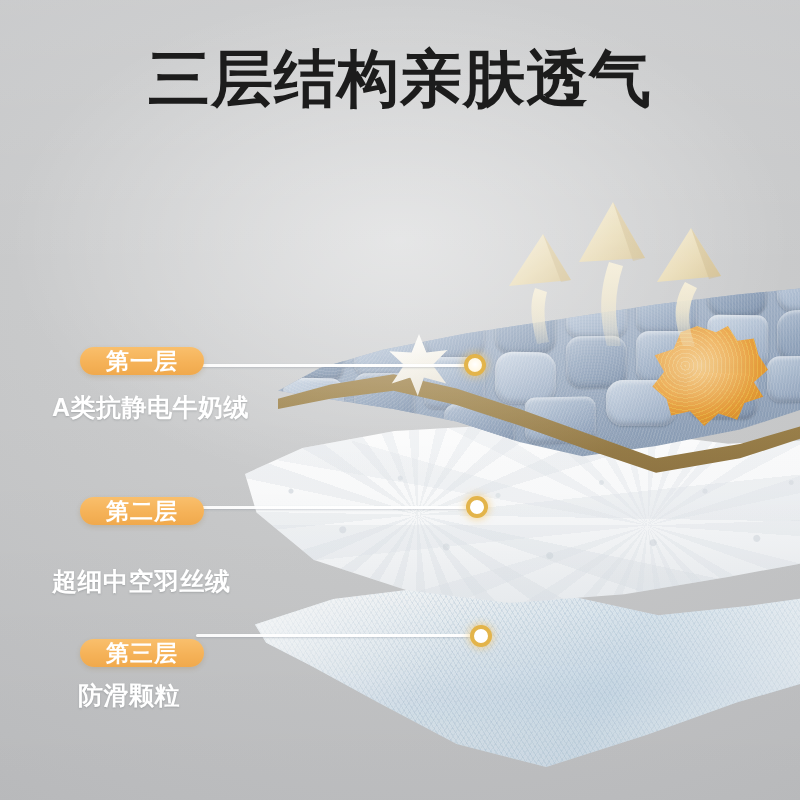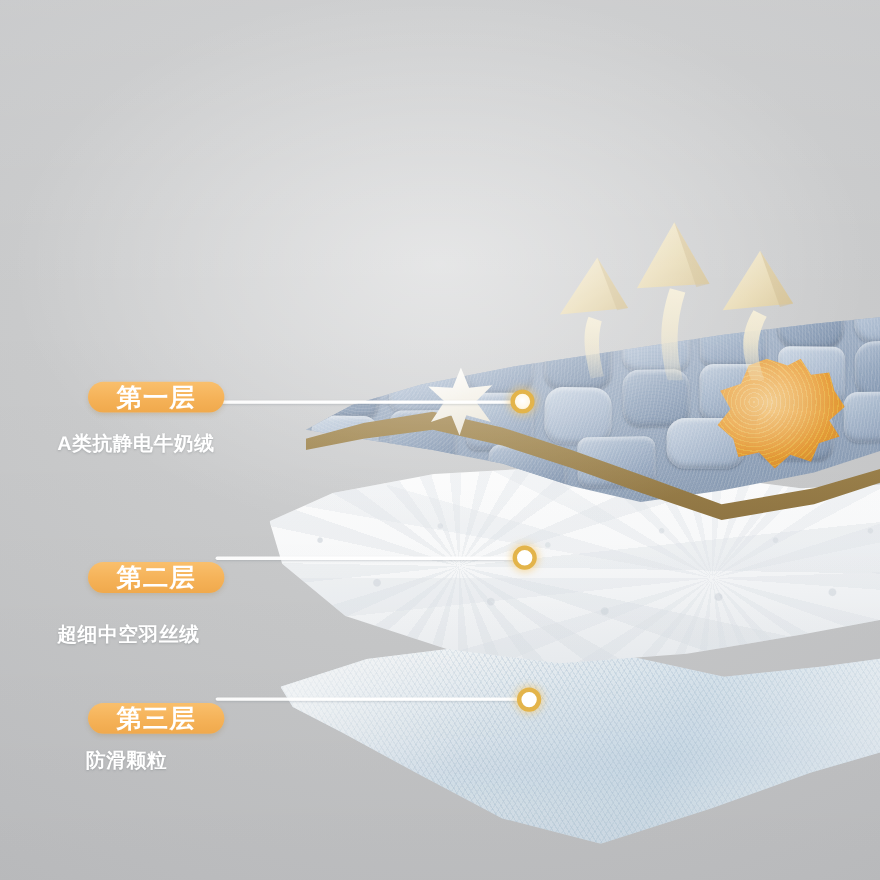--- a/index.html
+++ b/index.html
@@ -182,21 +182,21 @@
     background: linear-gradient(180deg, #f9bf6c 0%, #f5b258 55%, #f0a94c 100%);
     color: #ffffff;
     font-size: 23px;
     font-weight: 700;
     letter-spacing: 1px;
     white-space: nowrap;
     box-shadow: 0 2px 5px rgba(150,110,40,.20);
   }
   .sublabel {
     position: absolute;
-    font-size: 18px;
+    font-size: 25px;
     font-weight: 600;
     letter-spacing: .5px;
     color: #ffffff;
     text-shadow: 0 1px 2px rgba(90,95,100,.30);
     white-space: nowrap;
   }
   .leader {
     position: absolute;
     height: 3px;
     background: linear-gradient(90deg, rgba(255,255,255,.92) 0%, rgba(255,255,255,1) 60%, rgba(255,255,255,.95) 100%);
@@ -311,32 +311,33 @@
           <path d="M188 150 C 178 124 178 106 190 86 L 202 92 C 192 110 192 128 200 150 Z" fill="url(#sg)"></path>
           <path d="M162 86 L196 32 L226 80 Z" fill="url(#ag)"></path>
           <path d="M196 32 L226 80 L214 83 Z" fill="#cdba8c" opacity=".55"></path>
         </g>
       </svg>
     </div>
   </div>
 
   <div class="vignette"></div>
 
+  <div class="title">三层结构亲肤透气</div>
 
   <div class="callout">
     <div class="leader" style="left:196px; top:364px; width:270px;"></div>
     <div class="dot glow" style="left:464px; top:354px;"></div>
     <div class="badge" style="left:80px; top:347px;">第一层</div>
     <div class="sublabel" style="left:52px; top:391px;">A类抗静电牛奶绒</div>
   </div>
 
   <div class="callout">
     <div class="leader" style="left:196px; top:506px; width:272px;"></div>
     <div class="dot" style="left:466px; top:496px;"></div>
-    <div class="badge" style="left:80px; top:511px;font-family:Liberation Mono, monospace;">第二层</div>
+    <div class="badge" style="left:80px; top:497px;font-family:Liberation Mono, monospace;">第二层</div>
     <div class="sublabel" style="left:52px; top:533px;margin-top:32px;">超细中空羽丝绒</div>
   </div>
 
   <div class="callout">
     <div class="leader" style="left:196px; top:634px; width:278px;"></div>
     <div class="dot" style="left:470px; top:625px;"></div>
     <div class="badge" style="left:80px; top:639px;text-align:right;">第三层</div>
     <div class="sublabel" style="left:78px; top:679px;">防滑颗粒</div>
   </div>
 

